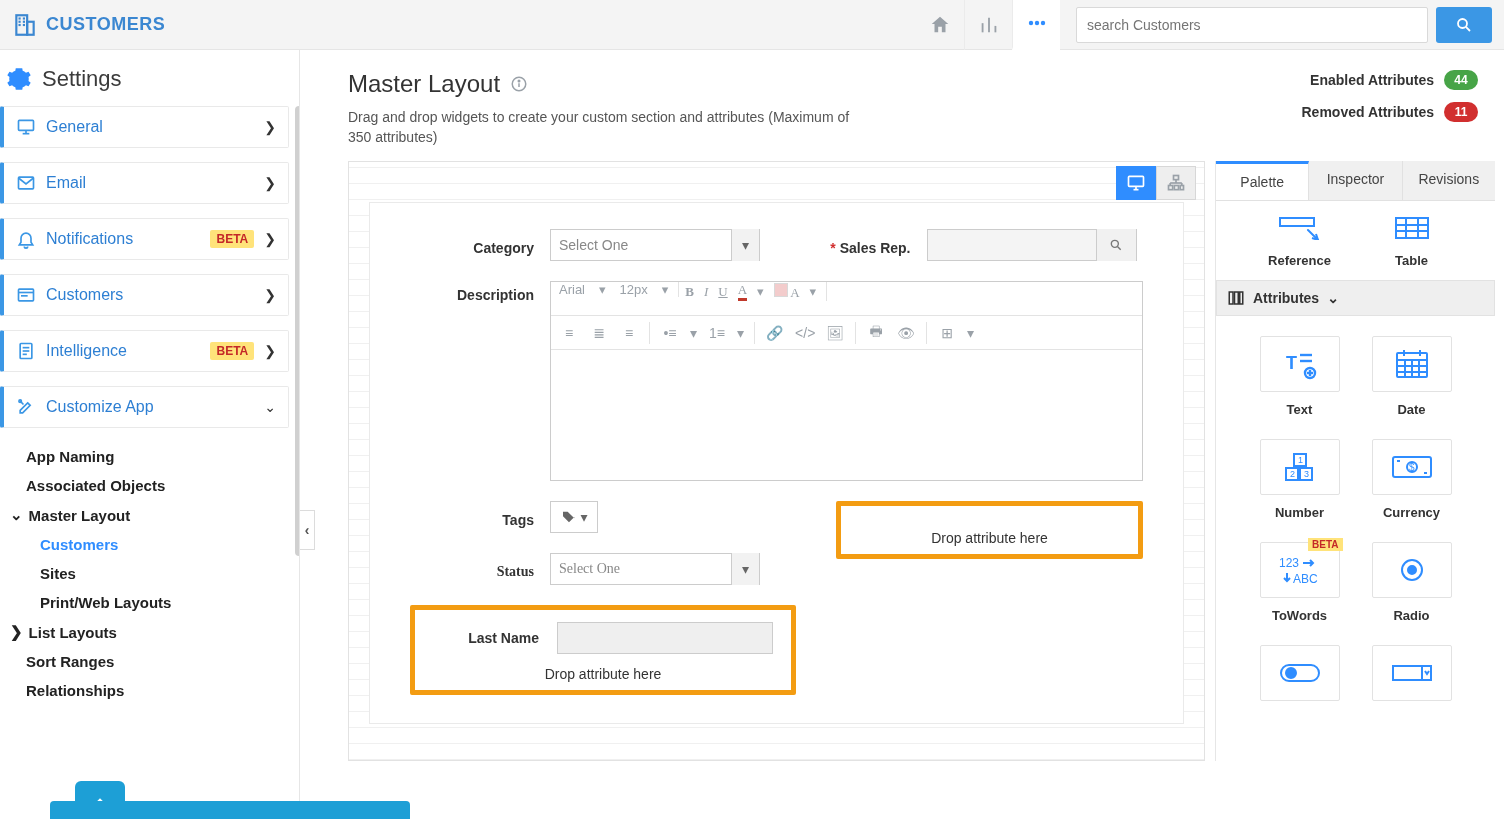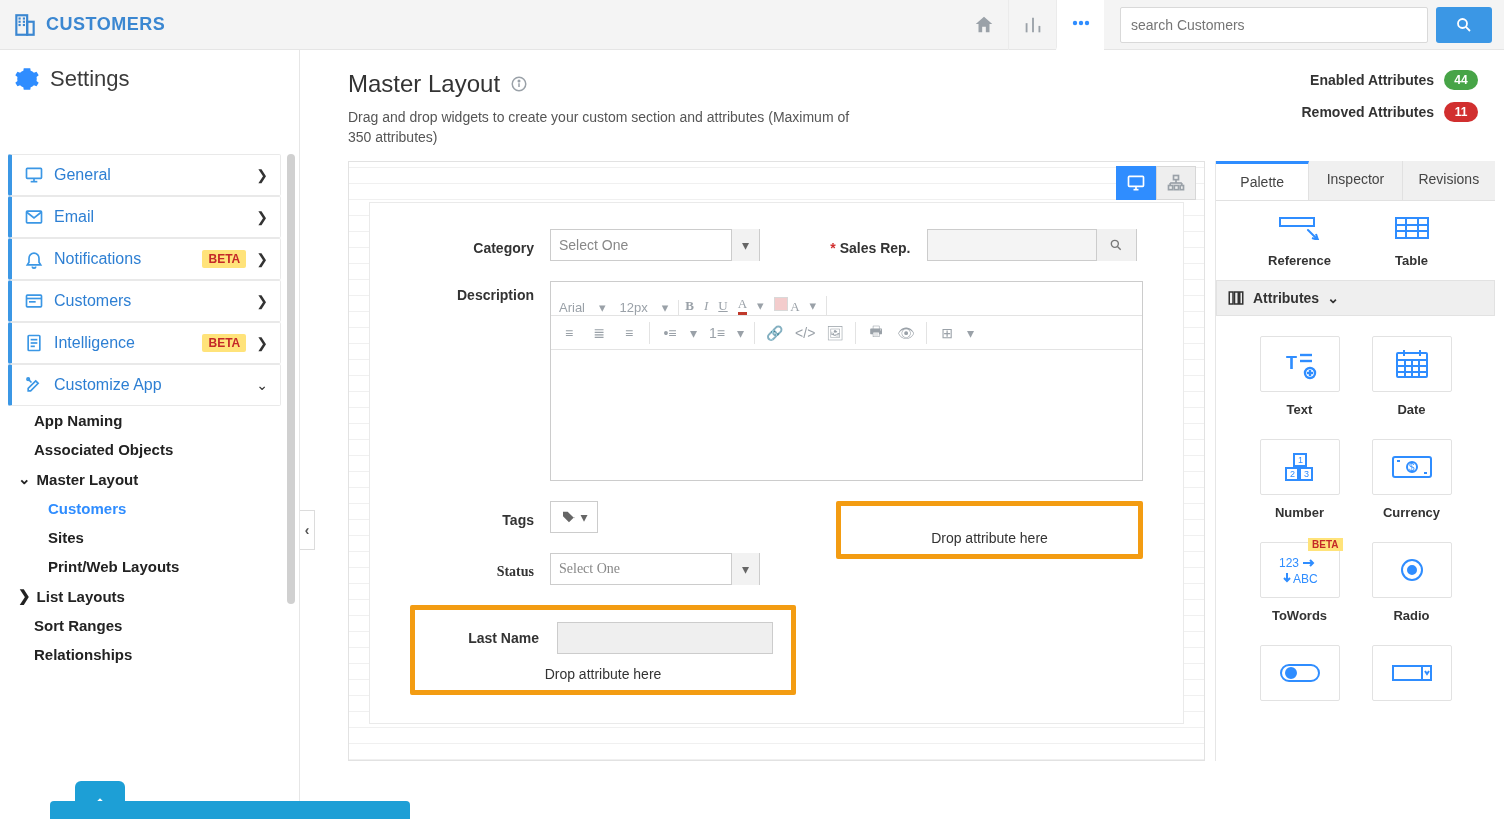--- a/index.html
+++ b/index.html
@@ -14,41 +14,41 @@
   .topbar-spacer { flex: 1; }
   .topbar-icons { display: flex; align-items: center; gap: 0; }
   .topbar-icon {
     width: 48px; height: 50px; display: flex; align-items: center; justify-content: center;
     color: #9aa1a8; border-left: 1px solid #ebebeb; cursor: pointer;
   }
   .topbar-icon.first { border-left: none; }
   .topbar-icon.active { color: #2f8dff; border-bottom: 3px solid #fff; background: #fff; }
   .search-wrap { display: flex; align-items: center; margin-left: 6px; }
   .search-input {
-    width: 308px; height: 36px; border: 1px solid #d9d9d9; background: #fff;
+    width: 352px; height: 36px; border: 1px solid #d9d9d9; background: #fff;
     padding: 0 30px 0 10px; color: #999; font-size: 14px; border-radius: 2px;
     position: relative;
   }
   .search-caret-btn {
     width: 24px; height: 36px; margin-left: -26px; display: flex; align-items: center; justify-content: center;
     color: #777; cursor: pointer; background: transparent; border: none;
   }
   .search-button {
     width: 56px; height: 36px; margin-left: 10px; background: #3b97e5; border: none; color: #fff;
     border-radius: 3px; display: flex; align-items: center; justify-content: center; cursor: pointer;
   }
 
   .main { display: flex; height: calc(100% - 50px); }
   .sidebar {
     width: 300px; min-width: 300px; background: #fff; border-right: 1px solid #e6e6e6;
-    padding: 10px 8px; overflow-y: auto;
+    padding: 10px 0; overflow-y: auto;
   }
   .sidebar-title { display: flex; align-items: center; gap: 10px; padding: 6px 6px 14px 6px; font-size: 22px; color: #3b3b3b; }
   .gear { color: #2f8dff; }
-  .side-items { display: flex; flex-direction: column; gap: 0; padding-right: 10px; position: relative; margin-top: 48px; }
+  .side-items { display: flex; flex-direction: column; gap: 14px; padding-right: 10px; position: relative; }
   .vscroll {
     position: absolute; right: -4px; top: 0; width: 8px; background: #d0d0d0; border-radius: 4px;
   }
   .side-item {
     display: flex; align-items: center; gap: 10px; padding: 10px 12px; border: 1px solid #e9e9e9;
     border-left: 4px solid #3b97e5; border-radius: 2px; cursor: pointer;
   }
   .side-item .lbl { color: #2d7fd3; font-size: 16px; flex: 1; }
   .side-item .chev { color: #333; }
   .badge-beta {
@@ -108,21 +108,21 @@
   .two-col { display: flex; gap: 40px; }
   .req-star { color: #d12f2f; margin-right: 4px; }
   .search-field {
     display: flex; align-items: center; height: 32px; border: 1px solid #ccc; width: 210px; background: #f4f4f4;
   }
   .search-field .magnify {
     width: 40px; height: 32px; background: #f1f1f1; border-left: 1px solid #ccc; display: flex; align-items: center; justify-content: center; color: #777; margin-left: auto;
   }
 
   .rte { border: 1px solid #ccc; width: 593px; }
-  .rte-toolbar { height: 34px; display: flex; align-items: flex-end; padding: 0 8px; gap: 6px; border-bottom: 1px solid #e3e3e3; color: #9aa1a8; font-size: 13px; }
+  .rte-toolbar { height: 34px; display: flex; align-items: flex-start; padding: 0 8px; gap: 6px; border-bottom: 1px solid #e3e3e3; color: #9aa1a8; font-size: 13px; }
   .rte-toolbar .grp { display: flex; align-items: center; gap: 10px; padding-right: 10px; border-right: 1px solid #e3e3e3; }
   .rte-toolbar .drop { display: flex; align-items: center; gap: 14px; color: #9aa1a8; }
   .rte-toolbar2 { height: 34px; display: flex; align-items: center; padding: 0 8px; gap: 10px; border-bottom: 1px solid #e3e3e3; color: #9aa1a8; }
   .rte-toolbar2 .tb { width: 20px; text-align: center; }
   .rte-toolbar2 .sep { width: 1px; height: 22px; background: #e3e3e3; }
   .rte-body { height: 130px; background: #fff; }
 
   .tag-btn { width: 48px; height: 32px; border: 1px solid #ccc; background: #fff; display: flex; align-items: center; justify-content: center; color: #666; }
   .date-field { display: flex; width: 210px; height: 32px; border: 1px solid #ccc; background: #f4f4f4; }
   .date-field .cal { width: 40px; background: #fff; border-left: 1px solid #ccc; display: flex; align-items: center; justify-content: center; color: #666; }

